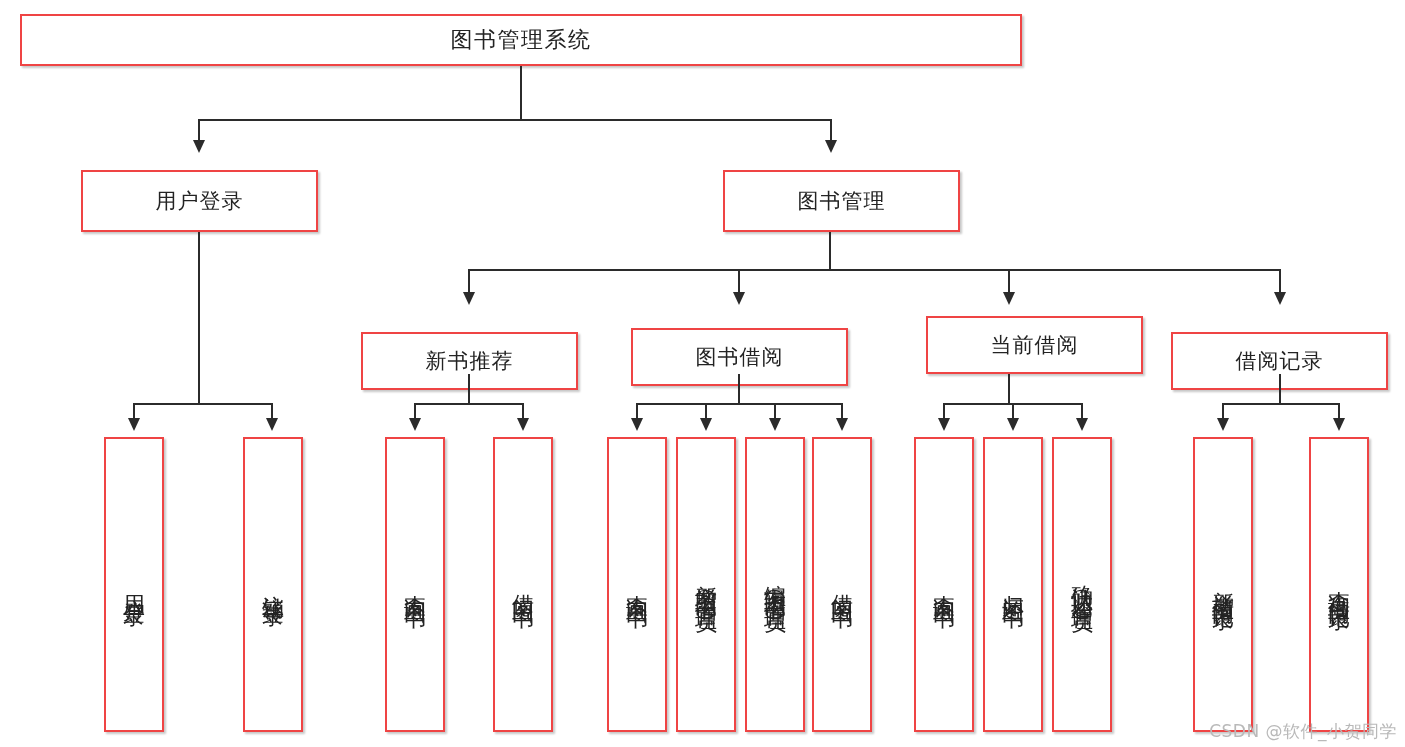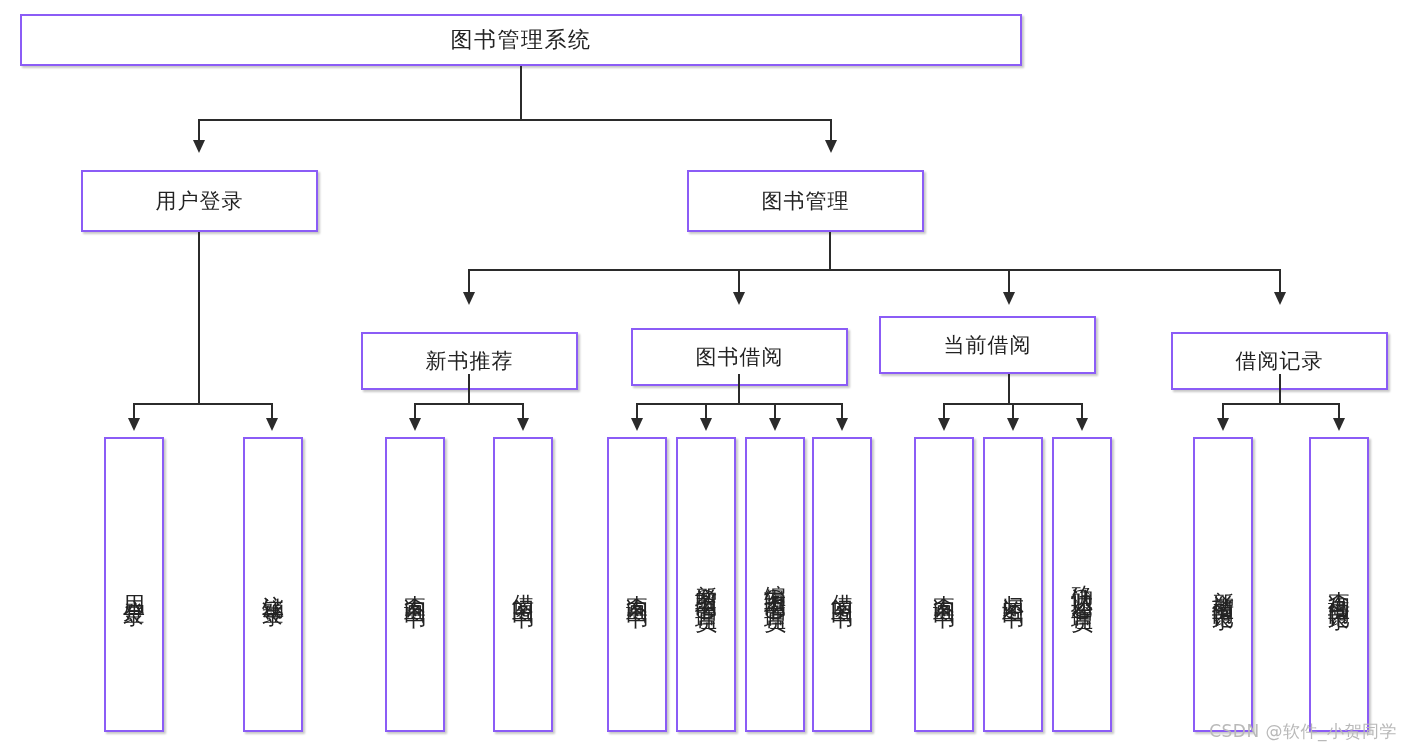--- a/index.html
+++ b/index.html
@@ -16,21 +16,21 @@
     width: 1405px;
     height: 747px;
     background: #ffffff;
     overflow: hidden;
   }
   
   .node {
     position: absolute;
     box-sizing: border-box;
     background: #ffffff;
-    border: 2px solid #8b5cf6;
+    border: 2px solid #ef4444;
     box-shadow: 2px 2px 2px rgba(0,0,0,0.22);
     display: flex;
     align-items: center;
     justify-content: center;
     color: #232323;
     line-height: 1.15;
   }
   .node .lbl {
     display: block;
     text-align: center;
@@ -99,21 +99,21 @@
   <div class="edge hz" style="left:198px; top:119px; width:634px; height:2px;"></div>
   <div class="edge vh" style="left:198px; top:119px; width:2px; height:24px;"></div>
   <div class="arrow" style="left:193px; top:140px;"></div>
   <div class="edge vh" style="left:830px; top:119px; width:2px; height:24px;"></div>
   <div class="arrow" style="left:825px; top:140px;"></div>
 
   <div class="node h" style="left:81px; top:170px; width:237px; height:62px;">
     <span class="lbl">用户登录</span>
   </div>
 
-  <div class="node h" style="left:687px; top:170px; width:237px; height:62px;">
+  <div class="node h" style="left:723px; top:170px; width:237px; height:62px;">
     <span class="lbl">图书管理</span>
   </div>
 
   <div class="edge vh" style="left:198px; top:232px; width:2px; height:172px;"></div>
   <div class="edge hz" style="left:133px; top:403px; width:139px; height:2px;"></div>
   <div class="edge vh" style="left:133px; top:403px; width:2px; height:18px;"></div>
   <div class="arrow" style="left:128px; top:418px;"></div>
   <div class="edge vh" style="left:271px; top:403px; width:2px; height:18px;"></div>
   <div class="arrow" style="left:266px; top:418px;"></div>
 
@@ -127,21 +127,21 @@
   <div class="arrow" style="left:1003px; top:292px;"></div>
   <div class="edge vh" style="left:1279px; top:269px; width:2px; height:26px;"></div>
   <div class="arrow" style="left:1274px; top:292px;"></div>
 
   <div class="node h" style="left:361px; top:316px; width:217px; height:58px;margin-top:16px;">
     <span class="lbl">新书推荐</span>
   </div>
   <div class="node h" style="left:631px; top:328px; width:217px; height:58px;">
     <span class="lbl">图书借阅</span>
   </div>
-  <div class="node h" style="left:879px; top:316px; width:217px; height:58px;">
+  <div class="node h" style="left:926px; top:316px; width:217px; height:58px;">
     <span class="lbl">当前借阅</span>
   </div>
   <div class="node h" style="left:1171px; top:332px; width:217px; height:58px;align-items:center;">
     <span class="lbl">借阅记录</span>
   </div>
 
   <div class="edge vh" style="left:468px; top:374px; width:2px; height:30px;"></div>
   <div class="edge hz" style="left:414px; top:403px; width:110px; height:2px;"></div>
   <div class="edge vh" style="left:414px; top:403px; width:2px; height:18px;"></div>
   <div class="arrow" style="left:409px; top:418px;"></div>

